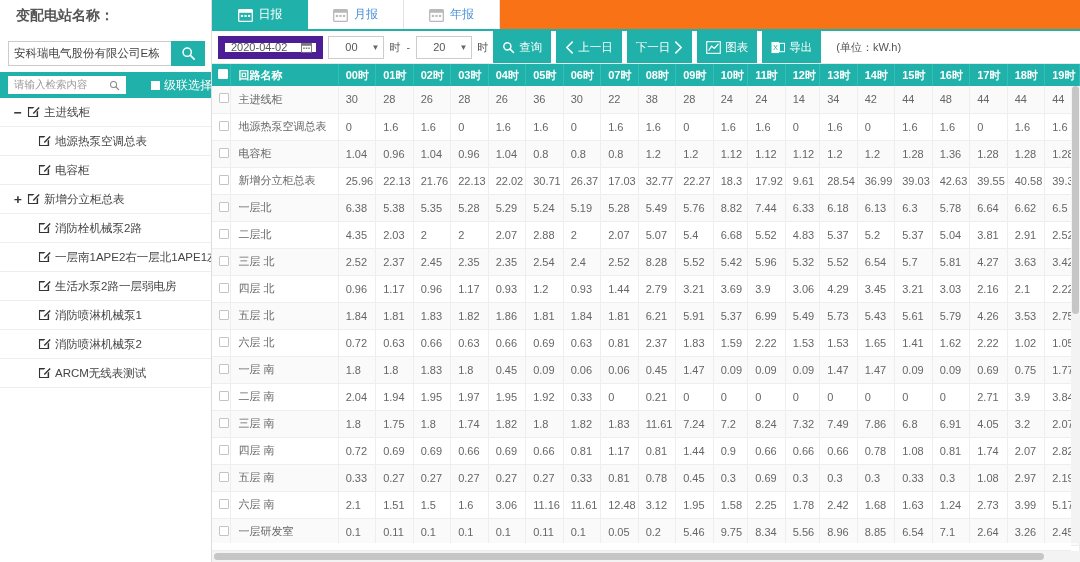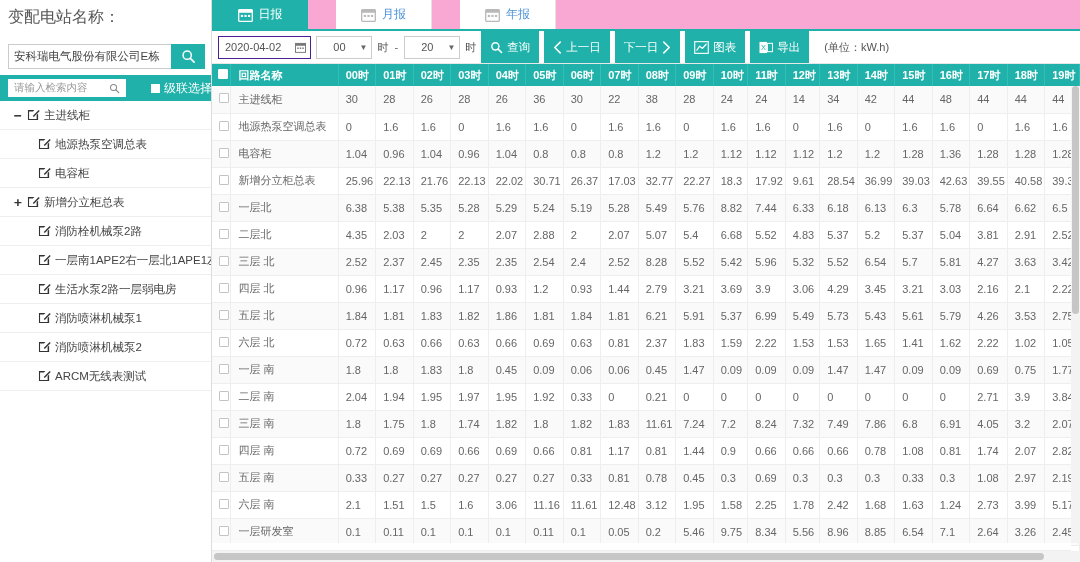--- a/index.html
+++ b/index.html
@@ -15,22 +15,23 @@
 
   
   .sidebar {
     width: 212px; height: 562px;
     border-right: 1px solid #ddd;
     background: #fff;
     display: flex; flex-direction: column;
     flex: 0 0 212px;
   }
   .sb-title {
-    font-size: 16px; color: #555;
-    padding: 7px 8px 4px 8px;
+    font-size: 14px; color: #555;
+    padding: 7px 8px 4px 16px;
+    font-weight: bold;
   }
   .sb-search-row {
     display: flex; align-items: center;
     padding: 12px 6px 6px 8px;
     gap: 0;
   }
   .sb-station-input {
     flex: 1 1 auto;
     height: 25px;
     border: 1px solid #ccc;
@@ -102,23 +103,22 @@
   }
   .doc-icon svg { display: block; }
 
   
   .main { flex: 1 1 auto; height: 562px; display: flex; flex-direction: column; min-width: 0; }
 
   .tabs {
     height: 31px;
     display: flex;
     border-bottom: 2px solid #20b2aa;
-    background: #f9a8d4;
+    background: #f97316;
     flex: 0 0 31px;
-    gap: 28px;
   }
   .tab {
     width: 96px;
     display: flex; align-items: center; justify-content: center;
     gap: 6px;
     font-size: 12px;
     border-right: 1px solid #e3e3e3;
     cursor: pointer;
     color: #4a90d9;
     background: #fff;
@@ -132,21 +132,21 @@
     height: 32px;
     display: flex; align-items: center;
     padding: 0 0 0 6px;
     gap: 5px;
     background: #fff;
     flex: 0 0 32px;
   }
   .date-box {
     display: flex; align-items: center;
     height: 23px;
-    border: 1px solid #4c1d95;
+    border: 7px solid #4c1d95;
     background: #fff;
     padding: 0 4px 0 6px;
     font-size: 11px; color: #555;
     gap: 14px;
   }
   .date-box .cal2 { width: 11px; height: 11px; }
   .sel {
     height: 23px;
     border: 1px solid #ccc;
     background: #fff;

